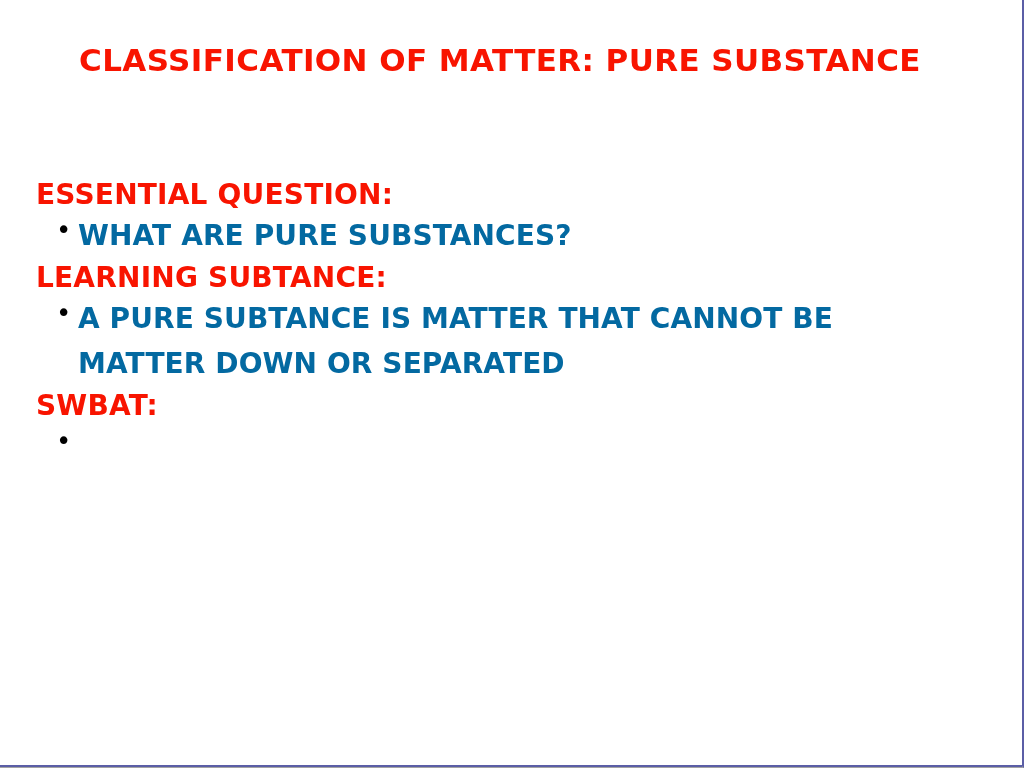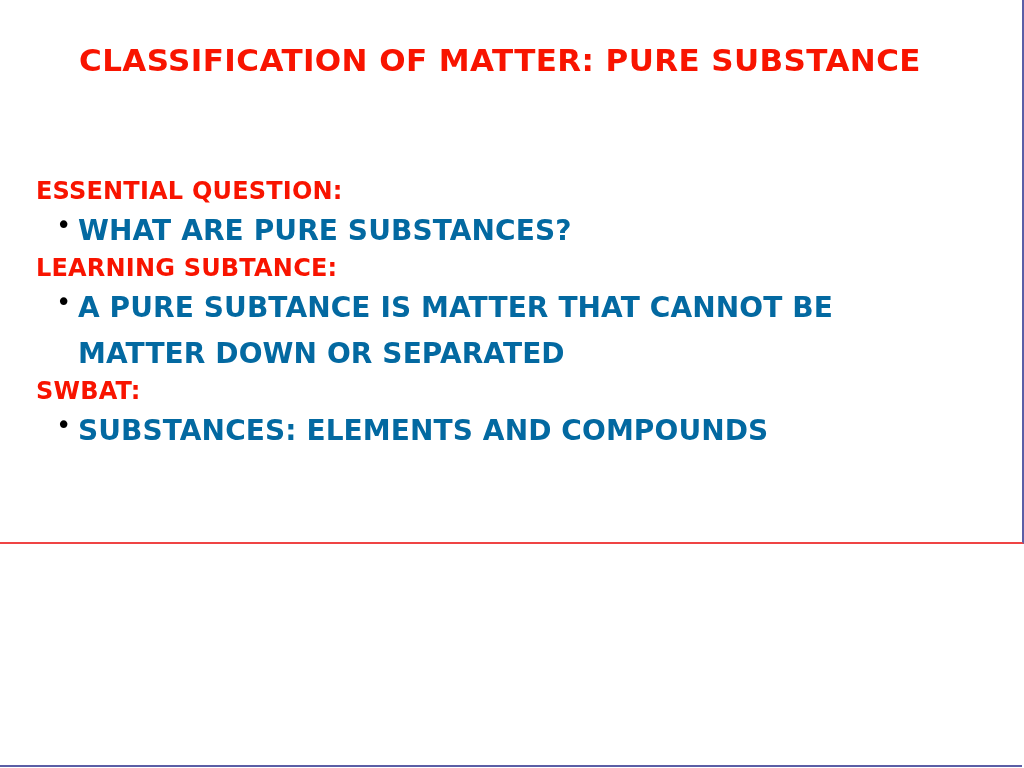--- a/index.html
+++ b/index.html
@@ -10,25 +10,25 @@
   body {
     width: 1024px;
     height: 768px;
     overflow: hidden;
     font-family: "DejaVu Sans", sans-serif;
   }
 
   #slide {
     position: relative;
     width: 1024px;
-    height: 544px;
+    height: 768px;
     background: #ffffff;
     box-sizing: border-box;
     border-right: 2px solid #5b5ea6;
-    border-bottom: 2px solid #ef4444;
+    border-bottom: 2px solid #a3a3a3;
   }
 
   
   .slide-title {
     position: absolute;
     left: 0;
     top: 44px;
     width: 1000px;
     text-align: center;
     color: #f81400;
@@ -46,21 +46,21 @@
     left: 36px;
     top: 176px;
     width: 960px;
   }
 
   .section { margin: 0; }
 
   .section-heading {
     color: #f81400;
     font-family: "DejaVu Sans", sans-serif;
-    font-size: 24px;
+    font-size: 28px;
     font-weight: bold;
     line-height: 1.33;
     letter-spacing: 0.2px;
     margin: 0;
     white-space: nowrap;
   }
 
   .bullet-row {
     display: flex;
     align-items: flex-start;
@@ -127,21 +127,20 @@
           <span class="line">MATTER DOWN OR SEPARATED</span>
         </span>
       </div>
     </div>
 
     <div class="section">
       <div class="section-heading">SWBAT:</div>
       <div class="bullet-row">
         <span class="bullet-dot">•</span>
         <span class="bullet-text">
-          <span class="line">SUBSTANCES: ELEMENTS AND COMPOUNDS</span>
         </span>
       </div>
     </div>
 
   </div>
 
   <div class="bottom-rule"></div>
 
 </div>
 

